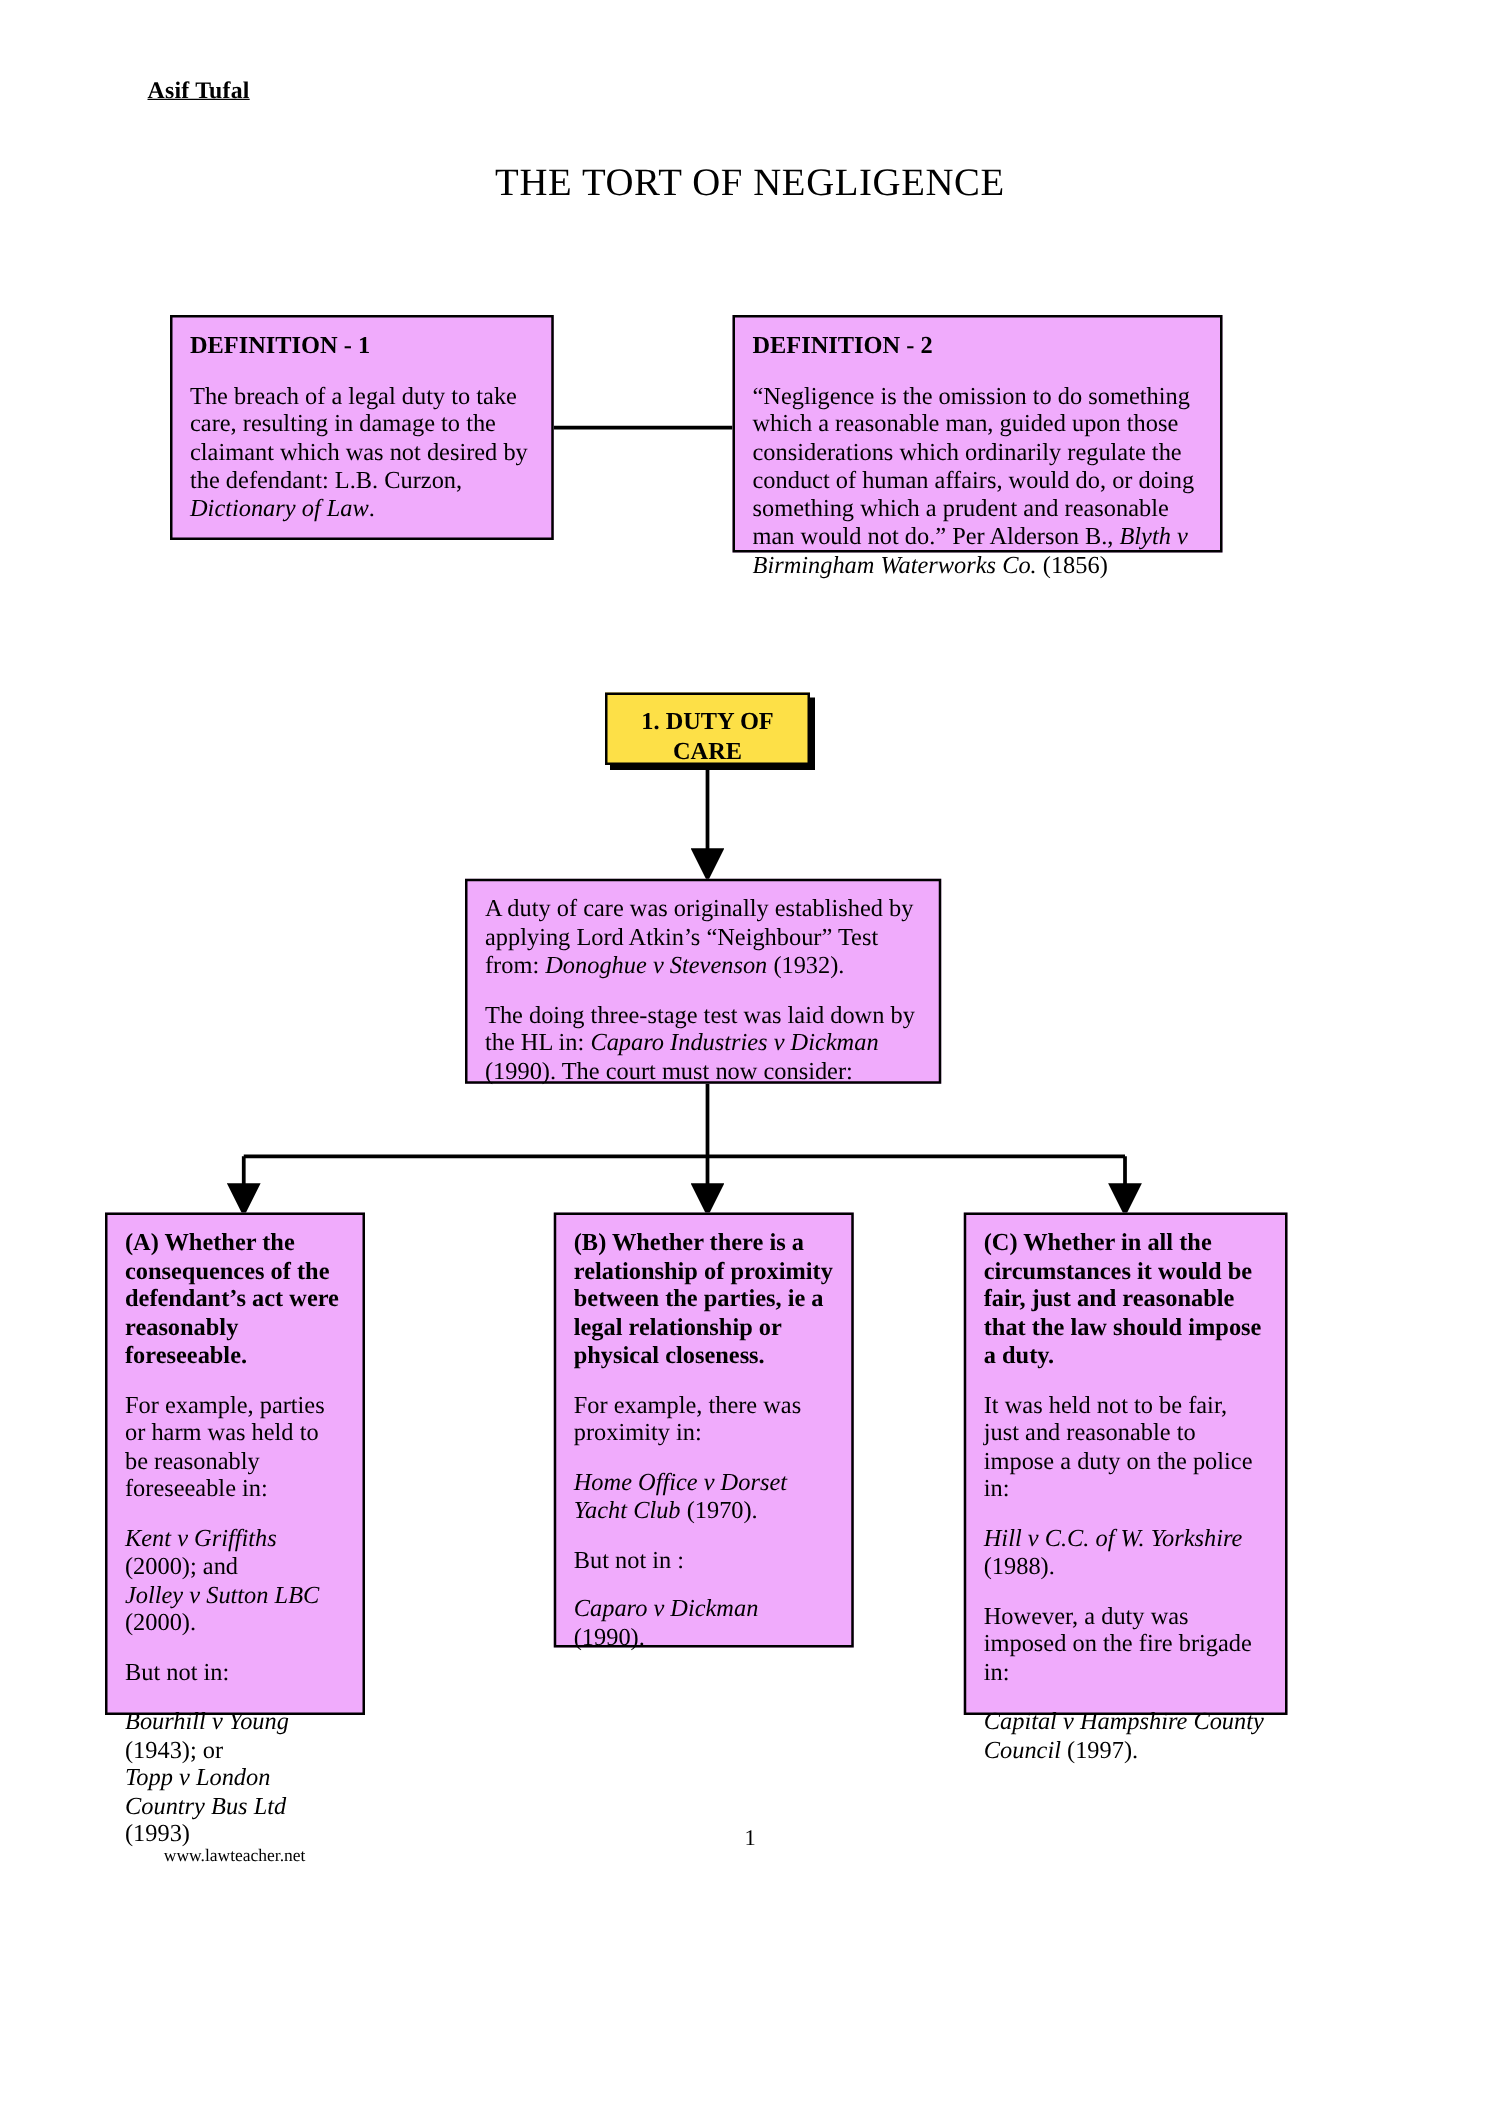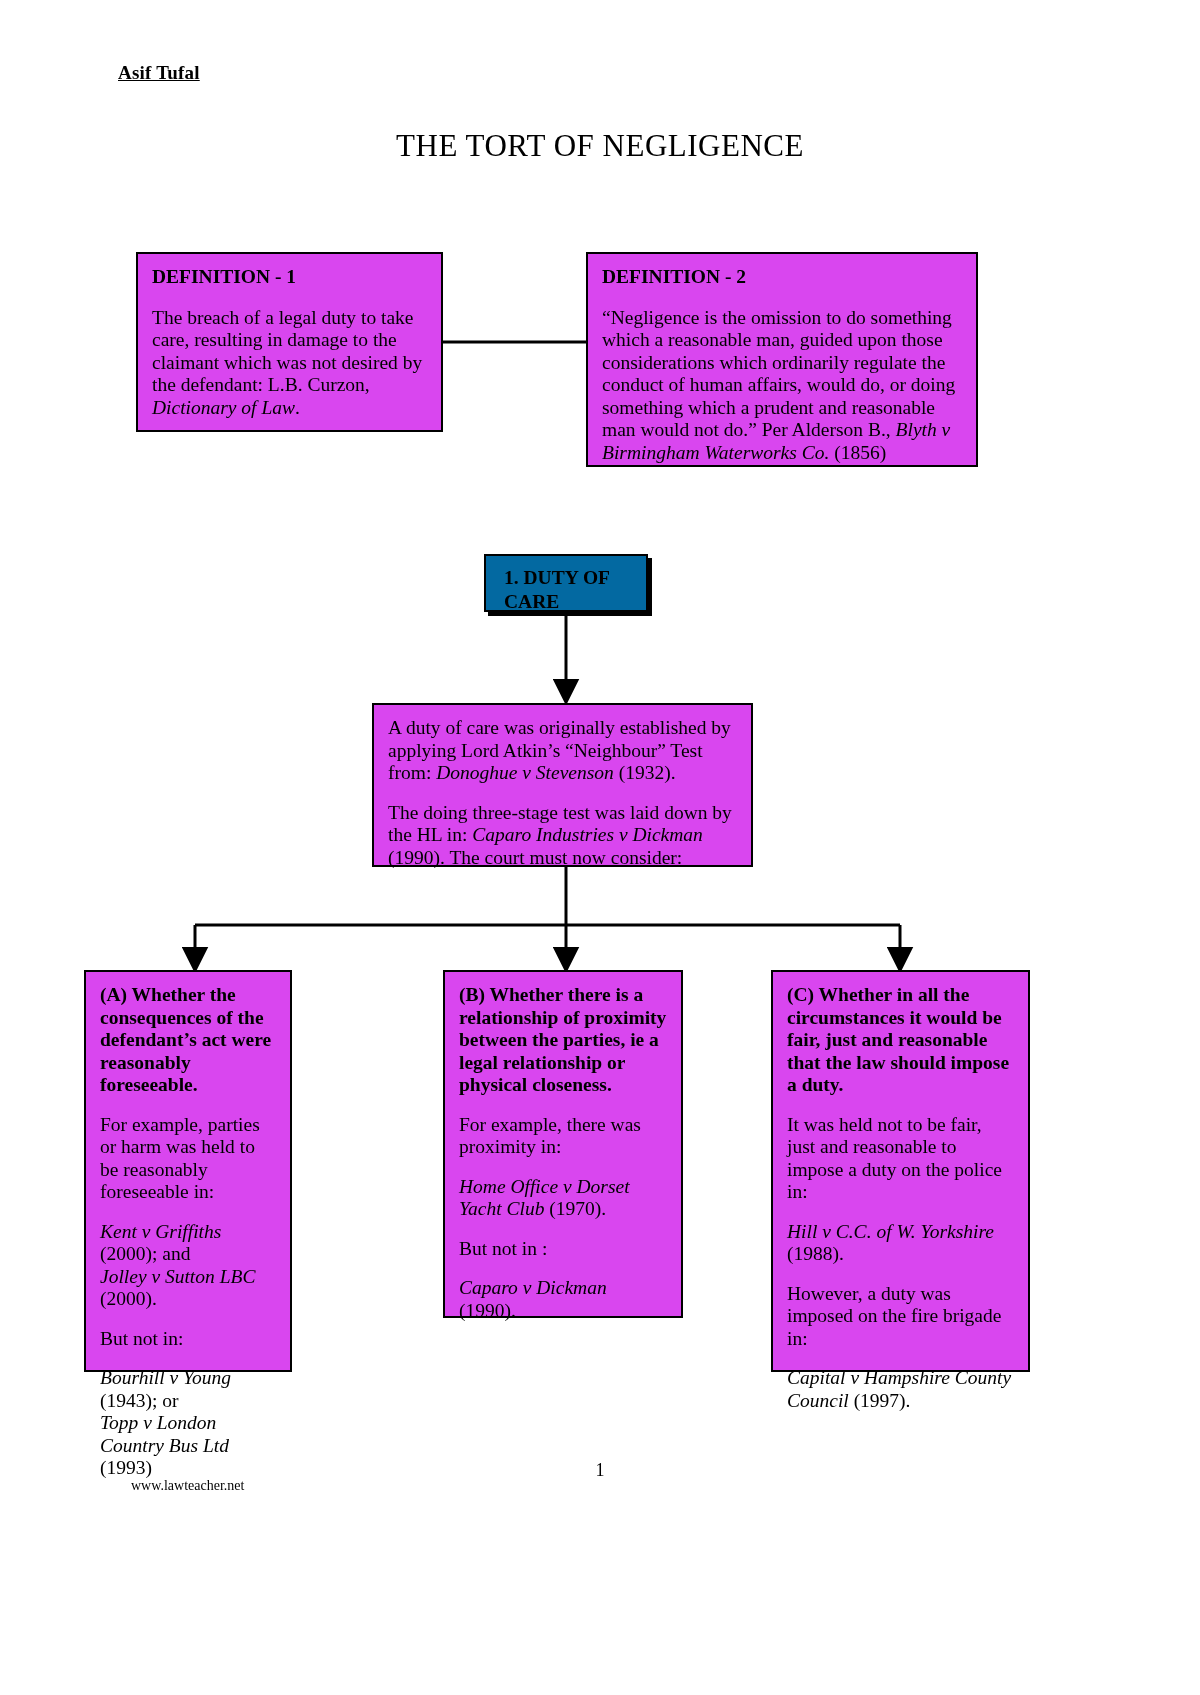--- a/index.html
+++ b/index.html
@@ -51,21 +51,21 @@
     left: 131px;
     top: 1478px;
     font-size: 14px;
   }
 
   
   .box {
     position: absolute;
     box-sizing: border-box;
     border: 2px solid #000000;
-    background: #d946ef;
+    background: #f0abfc;
     font-size: 19.5px;
     line-height: 1.155;
     padding: 12px 14px 10px 14px;
   }
   .box p {
     margin: 0 0 17px 0;
   }
   .box p:last-child {
     margin-bottom: 0;
   }
@@ -74,24 +74,25 @@
     margin: 0 0 18px 0;
   }
   .box .hdblock {
     font-weight: bold;
     margin: 0 0 17px 0;
   }
   i, .it { font-style: italic; margin-top: 48px; }
 
   
   #def1 { left: 136px; top: 252px; width: 307px; height: 180px; }
-  #def2 { left: 586px; top: 252px; width: 392px; height: 215px; }
+  #def2 { left: 586px; top: 252px; width: 392px; height: 190px; }
   #duty {
     left: 484px; top: 554px; width: 164px; height: 58px;
-    background: #0369a1;
+    background: #fde047;
+    text-align: center;
     font-weight: bold;
     padding: 10px 18px;
     line-height: 1.22;
     box-shadow: 4px 4px 0 0 #000000;
   }
   #atkin { left: 372px; top: 703px; width: 381px; height: 164px; }
   #boxA  { left: 84px;  top: 970px; width: 208px; height: 402px; }
   #boxB  { left: 443px; top: 970px; width: 240px; height: 348px; }
   #boxC  { left: 771px; top: 970px; width: 259px; height: 402px; }
 

